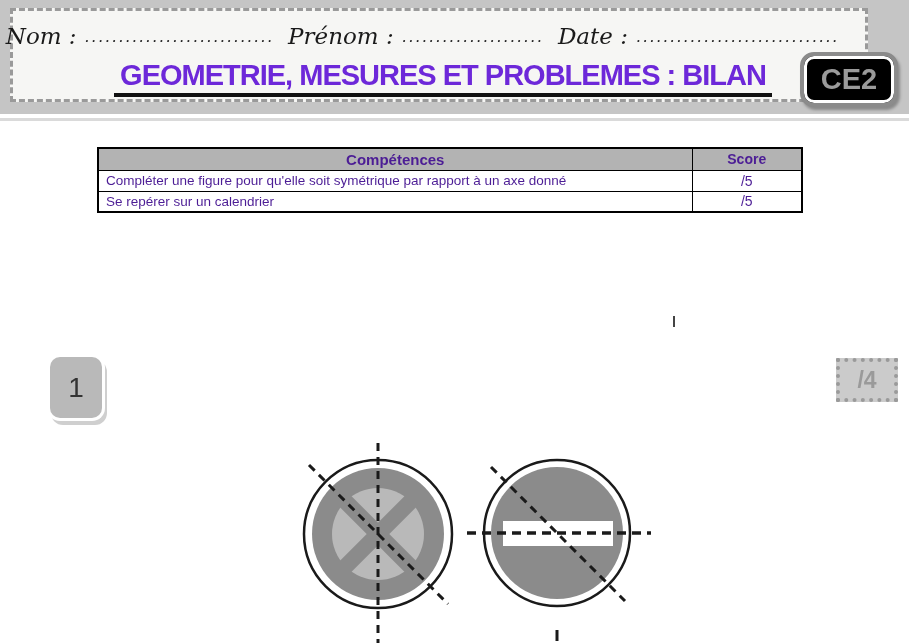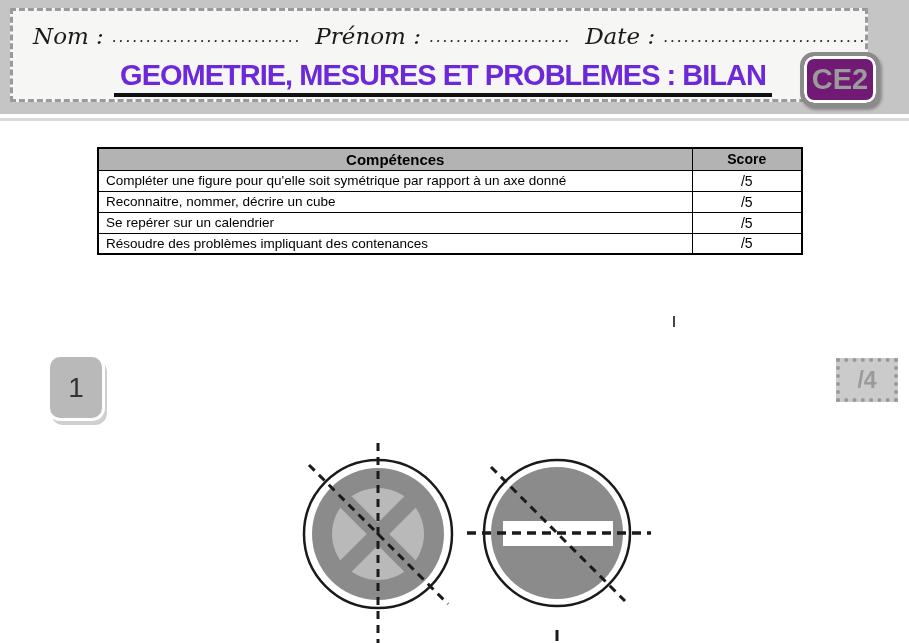--- a/index.html
+++ b/index.html
@@ -8,41 +8,41 @@
     overflow:hidden;font-family:"Liberation Sans",sans-serif;color:#111;
   }
   
   .band{position:absolute;left:0;top:0;width:909px;height:114px;background:#c5c5c5;}
   .inner-box{
     position:absolute;left:10px;top:8px;width:858px;height:94px;
     background:#f6f6f4;border:3px dashed #9a9a9a;box-sizing:border-box;
   }
   .name-row{
     position:absolute;left:20px;top:12px;width:820px;display:flex;align-items:baseline;
-    font-family:"DejaVu Serif",serif;font-style:italic;font-size:23px;color:#1a1a1a;white-space:nowrap;
+    font-family:"DejaVu Serif",serif;font-style:italic;font-size:23px;color:#1a1a1a;white-space:nowrap;justify-content:flex-end;
   }
   .name-row .lbl{margin-right:8px;}
   .name-row .dots{font-size:15px;letter-spacing:2px;color:#222;margin-right:14px;position:relative;top:-2px;}
   .title-wrap{position:absolute;left:0;top:48px;width:860px;text-align:center;}
   .doc-title{
     display:inline-block;font-weight:bold;font-size:29px;letter-spacing:-1px;
     border-bottom:4px solid #111;padding:0 6px 1px 6px;color:#6d28d9;
   }
   .badge{
-    position:absolute;left:800px;top:52px;width:80px;height:55px;box-sizing:border-box;
-    background:#701a75;border:4px solid #8b8b8b;border-radius:14px;
+    position:absolute;left:800px;top:52px;width:98px;height:55px;box-sizing:border-box;
+    background:#000000;border:4px solid #8b8b8b;border-radius:14px;
     box-shadow:inset 0 0 0 3px #ffffff,2px 3px 3px rgba(0,0,0,.3);
     display:flex;align-items:center;justify-content:center;
     font-weight:bold;font-size:29px;color:#9b9b9b;letter-spacing:0;
   }
   .rule{position:absolute;left:0;top:118px;width:909px;height:3px;background:#dadada;}
   
   .comp-table{
     position:absolute;left:97px;top:147px;width:706px;border-collapse:collapse;
-    font-size:13.5px;color:#000000;
+    font-size:13.5px;color:#4c1d95;
   }
   .comp-table th,.comp-table td{border:1px solid #000;box-sizing:border-box;}
   .comp-table{border:2px solid #000;}
   .comp-table th{background:#b3b3b3;font-size:15px;height:22px;font-weight:bold;}
   .comp-table td.c1{height:21px;padding:0 4px 0 7px;}
   .comp-table td.c2,.comp-table th.c2{width:110px;text-align:center;font-size:14px;}
   .table-tail{position:absolute;left:673px;top:316px;width:2px;height:11px;background:#444;}
   
   .num-box{
     position:absolute;left:50px;top:357px;width:52px;height:61px;background:#b9b9b9;
@@ -88,29 +88,21 @@
         <th class="c1">Compétences</th>
         <th class="c2">Score</th>
       </tr>
     </thead>
     <tbody>
       <tr>
         <td class="c1">Compléter une figure pour qu'elle soit symétrique par rapport à un axe donné</td>
         <td class="c2">/5</td>
       </tr>
       <tr>
-        <td class="c1">Reconnaitre, nommer, décrire un cube</td>
-        <td class="c2">/5</td>
-      </tr>
-      <tr>
         <td class="c1">Se repérer sur un calendrier</td>
-        <td class="c2">/5</td>
-      </tr>
-      <tr>
-        <td class="c1">Résoudre des problèmes impliquant des contenances</td>
         <td class="c2">/5</td>
       </tr>
     </tbody>
   </table>
   <div class="table-tail"></div>
 
   <div class="num-box">1</div>
   <div class="score-box">/4</div>
 
   <svg class="figure-svg" width="400" height="208" viewBox="280 435 400 208" xmlns="http://www.w3.org/2000/svg">

